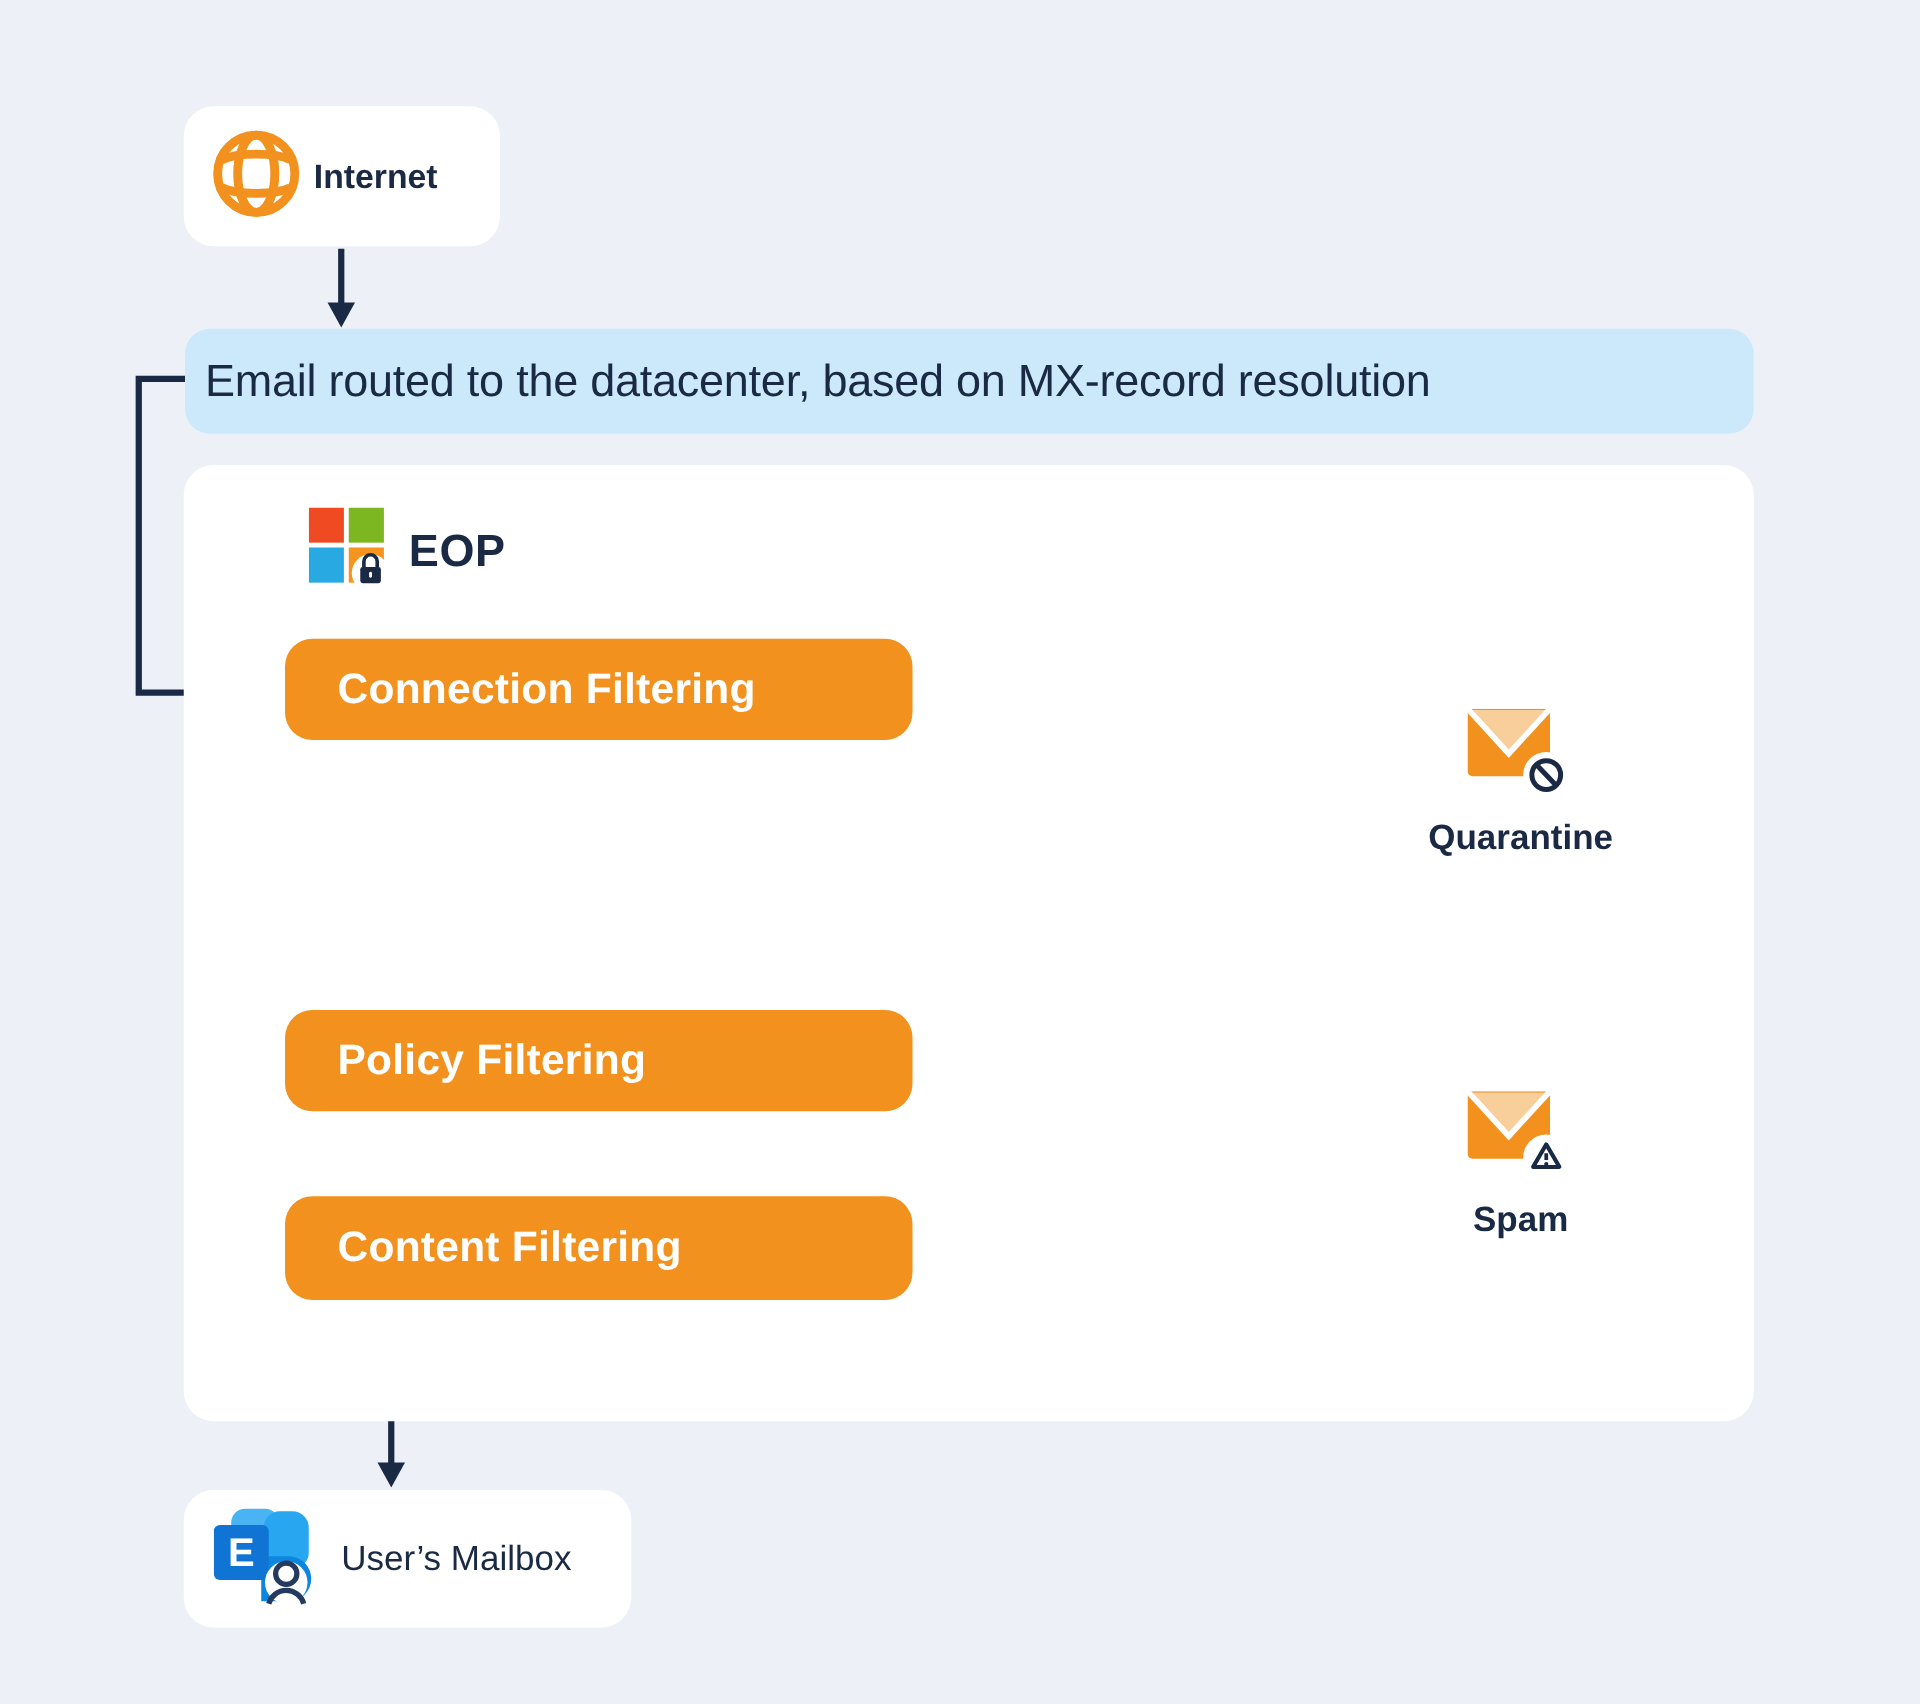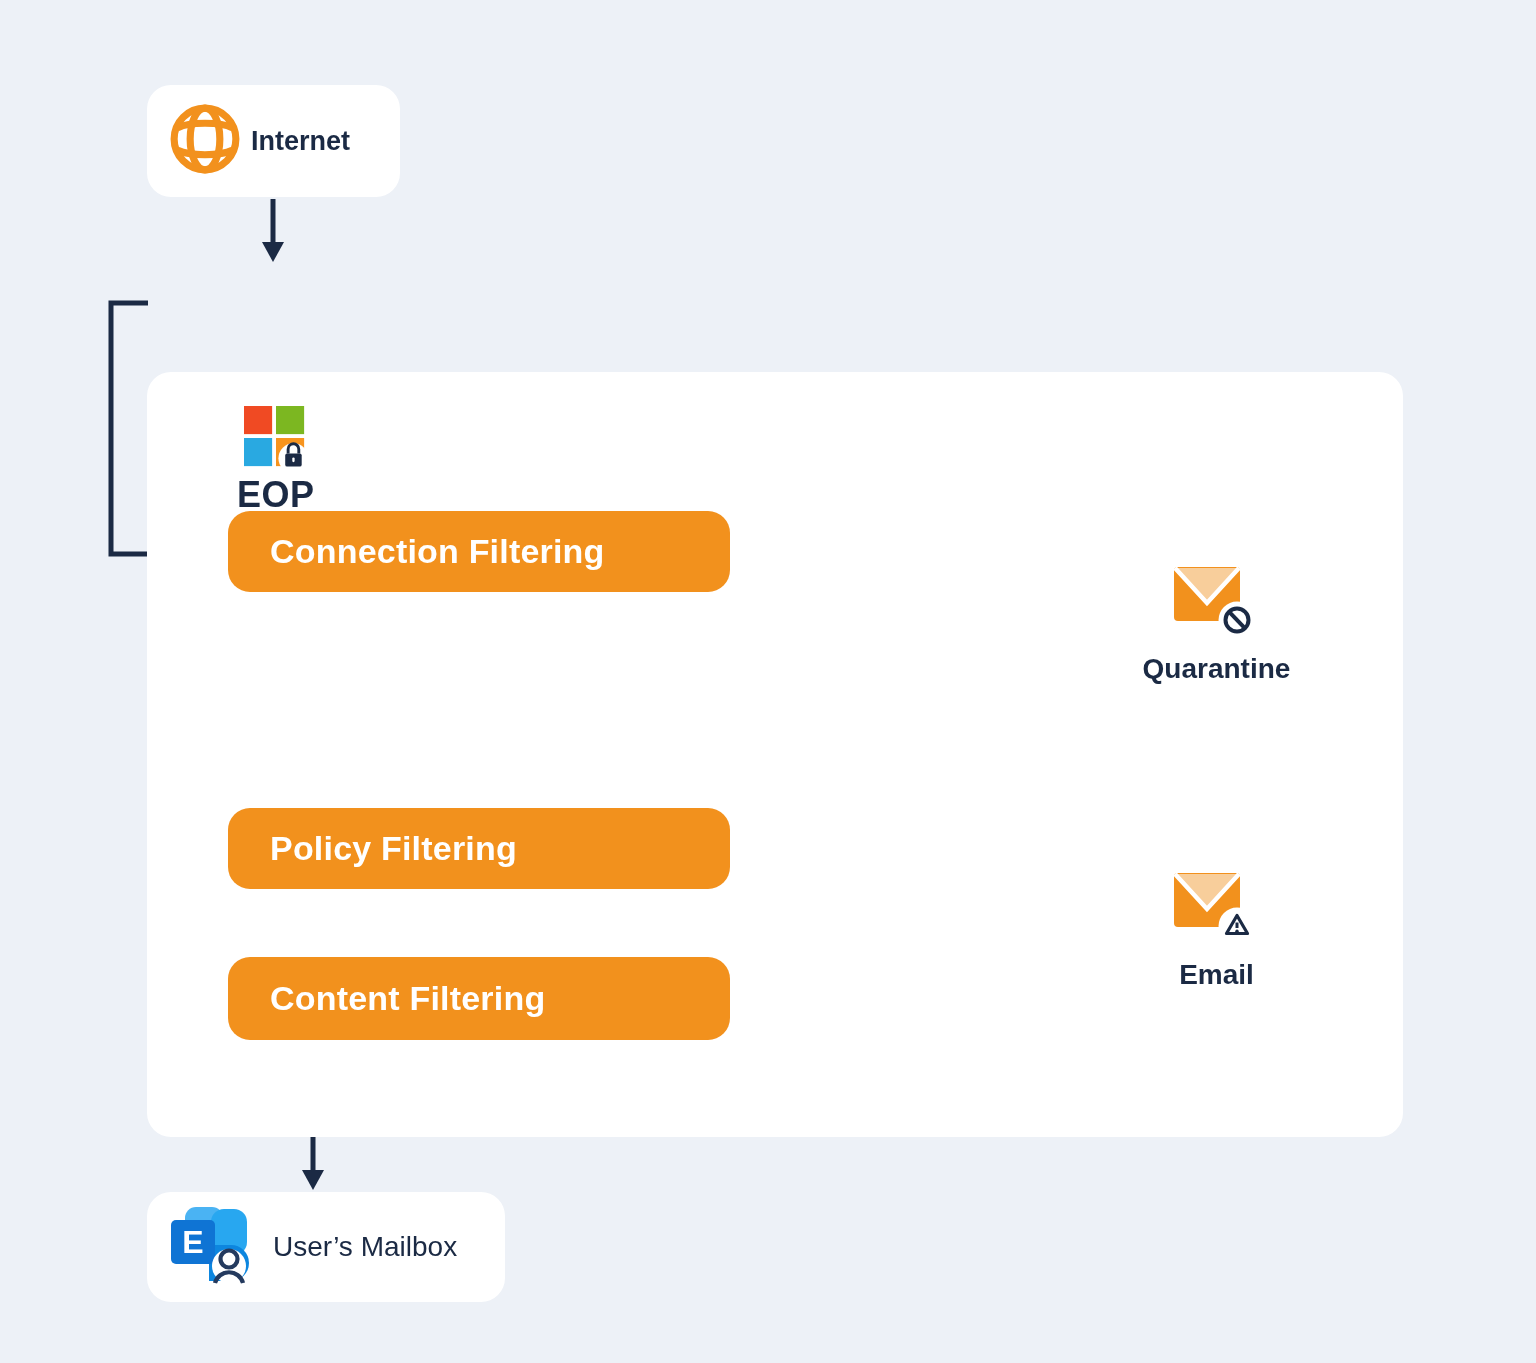--- a/index.html
+++ b/index.html
@@ -55,24 +55,23 @@
     letter-spacing:-0.2px;
   }
   
   .eop-container{
     left:147px; top:372px;
     width:1256px; height:765px;
     z-index:1;
   }
   .eop-header{
     position:absolute;
-    left:237px; top:406px;
-    display:flex; align-items:center; 
-    z-index:3;
-    flex-direction:column;
+    left:247px; top:406px;
+    display:flex; align-items:center; gap:16px;
+    z-index:3;
   }
   .eop-header .label{
     font-size:36px; font-weight:800; color:#1B2A44;
     letter-spacing:0.5px;
   }
   
   .stage{
     position:absolute;
     left:228px;
     width:502px; height:81px;
@@ -172,20 +171,23 @@
       <svg width="76" height="76" viewBox="0 0 64 64">
         <circle cx="32" cy="32" r="26" fill="none" stroke="#F2911D" stroke-width="6"></circle>
         <ellipse cx="32" cy="32" rx="12.5" ry="26" fill="none" stroke="#F2911D" stroke-width="6"></ellipse>
         <path d="M9 22.5 C 19 17.5, 45 17.5, 55 22.5" fill="none" stroke="#F2911D" stroke-width="6"></path>
         <path d="M9 41.5 C 19 46.5, 45 46.5, 55 41.5" fill="none" stroke="#F2911D" stroke-width="6"></path>
       </svg>
     </span>
     <span class="label">Internet</span>
   </div>
 
+  <div class="routing-note">
+    <span class="label">Email routed to the datacenter, based on MX-record resolution</span>
+  </div>
 
   <div class="eop-header">
     <span>
       <svg width="64" height="64" viewBox="0 0 66 66">
         <rect x="0" y="0" width="29" height="29" fill="#F04A23"></rect>
         <rect x="33" y="0" width="29" height="29" fill="#7CB721"></rect>
         <rect x="0" y="33" width="29" height="29" fill="#29A9E1"></rect>
         <rect x="33" y="33" width="29" height="29" fill="#F7941E"></rect>
         <circle cx="51" cy="54" r="15.5" fill="#ffffff"></circle>
         <path d="M45.5 49 v-4.5 a5.5 5.5 0 0 1 11 0 V49" fill="none" stroke="#1B2A44" stroke-width="3"></path>
@@ -225,21 +227,21 @@
       <svg width="86" height="74" viewBox="0 0 86 74">
         <rect x="0" y="0" width="66" height="54" rx="4" fill="#F2911D"></rect>
         <polygon points="2,1 64,1 33,36" fill="#F8CE9B"></polygon>
         <path d="M1 1 L33 36 L65 1" fill="none" stroke="#ffffff" stroke-width="4.5"></path>
         <circle cx="63" cy="53" r="18.5" fill="#ffffff"></circle>
         <path d="M63 42.5 L73.5 60.5 L52.5 60.5 Z" fill="none" stroke="#1B2A44" stroke-width="3.2" stroke-linejoin="round"></path>
         <line x1="63" y1="49.5" x2="63" y2="55" stroke="#1B2A44" stroke-width="3"></line>
         <circle cx="63" cy="58.2" r="1.7" fill="#1B2A44"></circle>
       </svg>
     </span>
-    <span class="label">Email</span>
+    <span class="label">Spam</span>
   </div>
 
   <div class="card mailbox-box">
     <span>
       <svg width="80" height="78" viewBox="0 0 80 76">
         <rect x="14" y="0" width="38" height="56" rx="11" fill="#4AB3F3"></rect>
         <rect x="40" y="2" width="36" height="46" rx="13" fill="#28A7F0"></rect>
         <path d="M38 38 H60 A18 18 0 0 1 60 74 H38 Z" fill="#0D86DF"></path>
         <rect x="0" y="13" width="44" height="44" rx="5" fill="#0F74D4"></rect>
         <text x="22" y="46" text-anchor="middle" font-family="Liberation Sans, sans-serif" font-size="32" font-weight="bold" fill="#ffffff">E</text>

